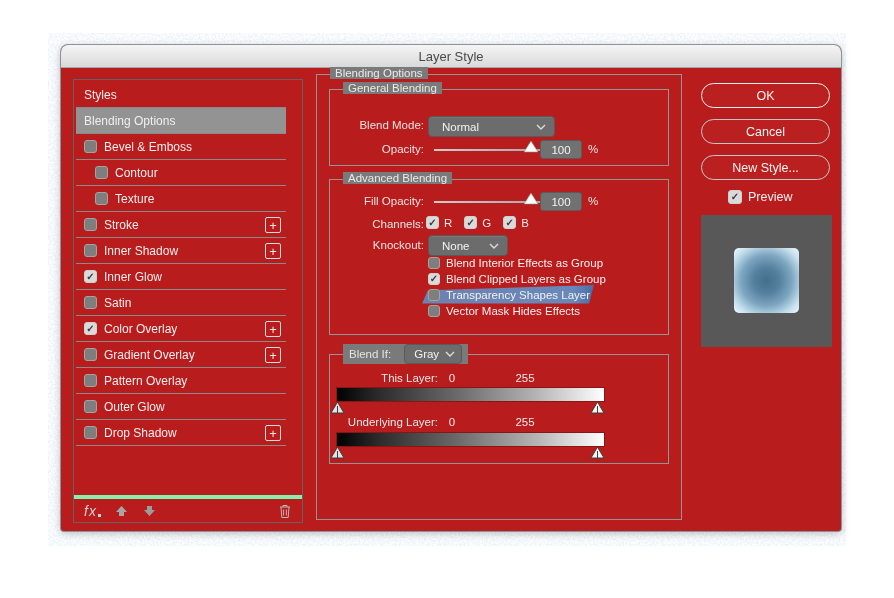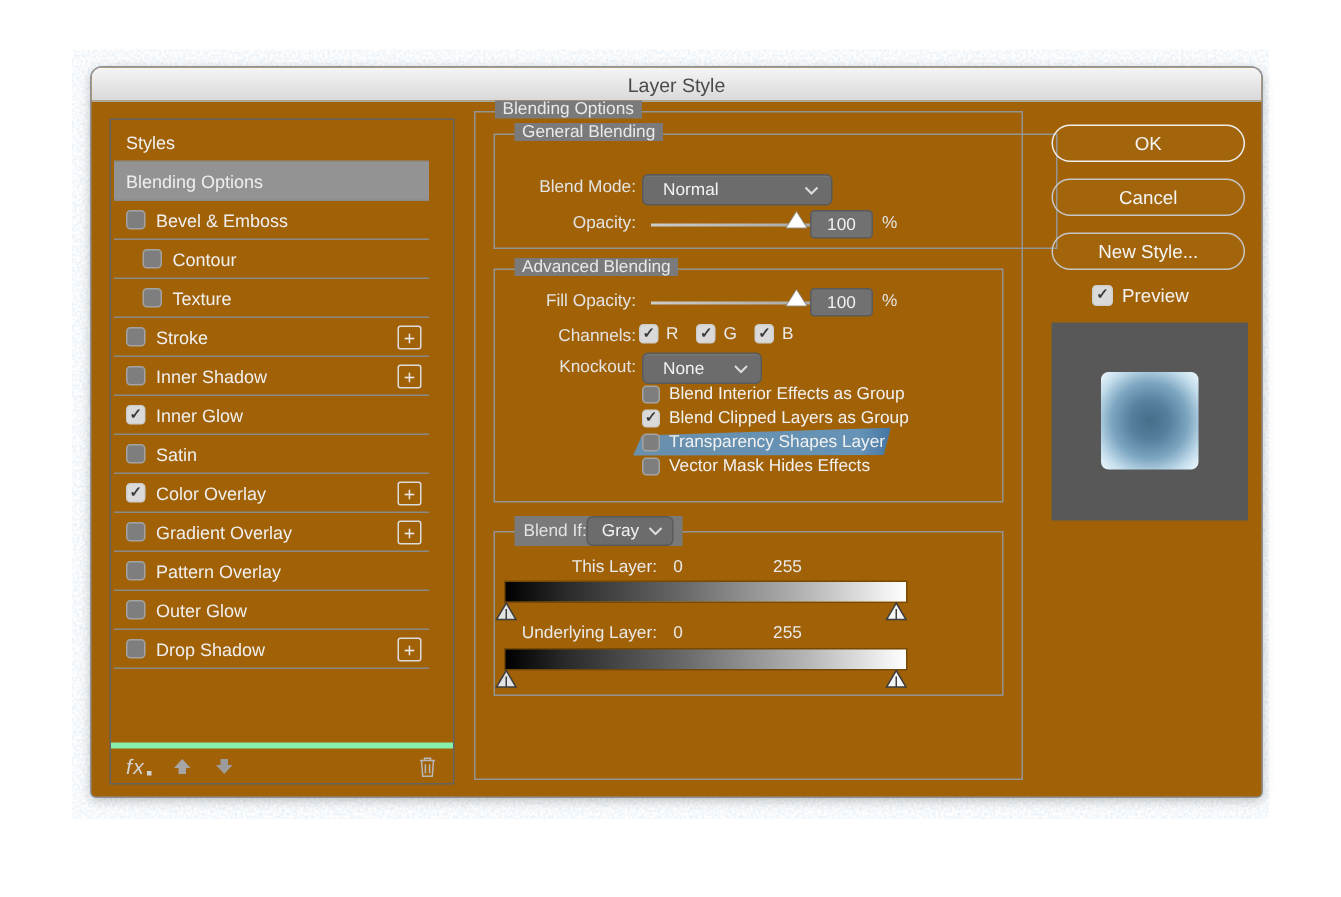--- a/index.html
+++ b/index.html
@@ -5,21 +5,21 @@
   * { margin:0; padding:0; box-sizing:border-box; }
   html,body { width:894px; height:598px; background:#ffffff; font-family:"Liberation Sans", sans-serif; overflow:hidden; }
   .stage { position:relative; width:894px; height:598px; }
 
   
   .frame { position:absolute; left:48px; top:33px; width:798px; height:513px; }
   .frame svg { display:block; }
 
   
   .dialog { position:absolute; left:61px; top:45px; width:780px; height:486px;
-    background:#a16207; border-radius:7px 7px 3px 3px;
+    background:#b91c1c; border-radius:7px 7px 3px 3px;
     box-shadow:0 0 0 1px #8d9499, 0 2px 8px rgba(0,0,0,.28); }
   .titlebar { height:23px; border-radius:7px 7px 0 0;
     background:linear-gradient(#f5f5f5,#d9d9d9); border-bottom:1px solid #a8a8a8;
     display:flex; align-items:center; justify-content:center; }
   .titlebar span { font-size:13px; color:#4a4a4a; }
 
   
   .sidebar { position:absolute; left:12px; top:34px; width:230px; height:444px;
     border:1px solid #636363; }
   .sb-rows { position:absolute; left:2px; top:2px; width:210px; }
@@ -44,21 +44,21 @@
   .cb.checked { background:#dadada; border-color:#cfcfcf; }
   .cb .g { font-size:10px; font-weight:bold; color:#3a3a3a; line-height:1; }
   .cb.small { width:12px; height:12px; }
   .cb.big { width:14px; height:14px; }
 
   
   .main { position:absolute; left:255px; top:29px; width:366px; height:446px; border:1px solid #949494; }
   .legend { position:absolute; top:-8px; left:13px; background:#7a7a7a; padding:0 5px;
     font-size:11.5px; color:#e9e9e9; white-space:nowrap; }
   .group { position:absolute; border:1px solid #949494; }
-  .g-general  { left:12px; top:14px;  width:376px; height:77px; }
+  .g-general  { left:12px; top:14px;  width:340px; height:77px; }
   .g-advanced { left:12px; top:104px; width:340px; height:156px; }
   .g-blendif  { left:12px; top:279px; width:340px; height:110px; }
 
   .flabel { position:absolute; font-size:11.5px; color:#e3e3e3; text-align:right; width:94px; left:0; }
   .dropdown { position:absolute; height:21px; background:#6c6c6c; border:1px solid #5a5a5a;
     border-radius:4px; display:flex; align-items:center;
     box-shadow:inset 0 1px 0 rgba(255,255,255,.07); }
   .dropdown .dv { font-size:11.5px; color:#f2f2f2; margin-left:13px; }
   .dropdown svg { margin-left:auto; margin-right:8px; }
 
@@ -74,21 +74,21 @@
 
   .opts { position:absolute; left:0; top:76px; width:100%; }
   .opt { position:relative; height:16px;text-decoration:underline; }
   .opt .cb { position:absolute; left:98px; top:1px; z-index:2; }
   .opt .ol { position:absolute; left:116px; top:1px; font-size:11.5px; color:#f1f1f1; z-index:2; white-space:nowrap; }
   .marker { position:absolute; left:92px; top:-2px; width:172px; height:19px; z-index:1;
     clip-path:polygon(6px 18%, 100% 0%, calc(100% - 5px) 96%, 0% 88%);
     transform:rotate(-.6deg); }
 
   .bif-legend { position:absolute; top:-11px; left:13px; background:#7a7a7a; padding:0 6px;
-    display:flex; align-items:center; gap:0; }
+    display:flex; align-items:center; gap:13px; }
   .bif-legend .flabel2 { font-size:11.5px; color:#e3e3e3; }
   .bif-dd { position:relative; width:58px; height:20px; background:#6c6c6c; border:1px solid #5a5a5a;
     border-radius:4px; display:flex; align-items:center; }
   .bif-dd .dv { font-size:11.5px; color:#f2f2f2; margin-left:9px; }
   .bif-dd svg { margin-left:auto; margin-right:6px; }
   .bif-row-label { position:absolute; width:108px; left:0; text-align:right; font-size:11.5px; color:#e9e9e9; }
   .bif-val { position:absolute; font-size:11.5px; color:#e9e9e9; text-align:center; }
   .gradbar { position:absolute; left:7px; width:267px; height:13px;
     background:linear-gradient(to right,#000 0%, #2a2a2a 15%, #6a6a6a 45%, #b5b5b5 75%, #fff 100%);
     box-shadow:0 0 0 1px rgba(0,0,0,.25); }

